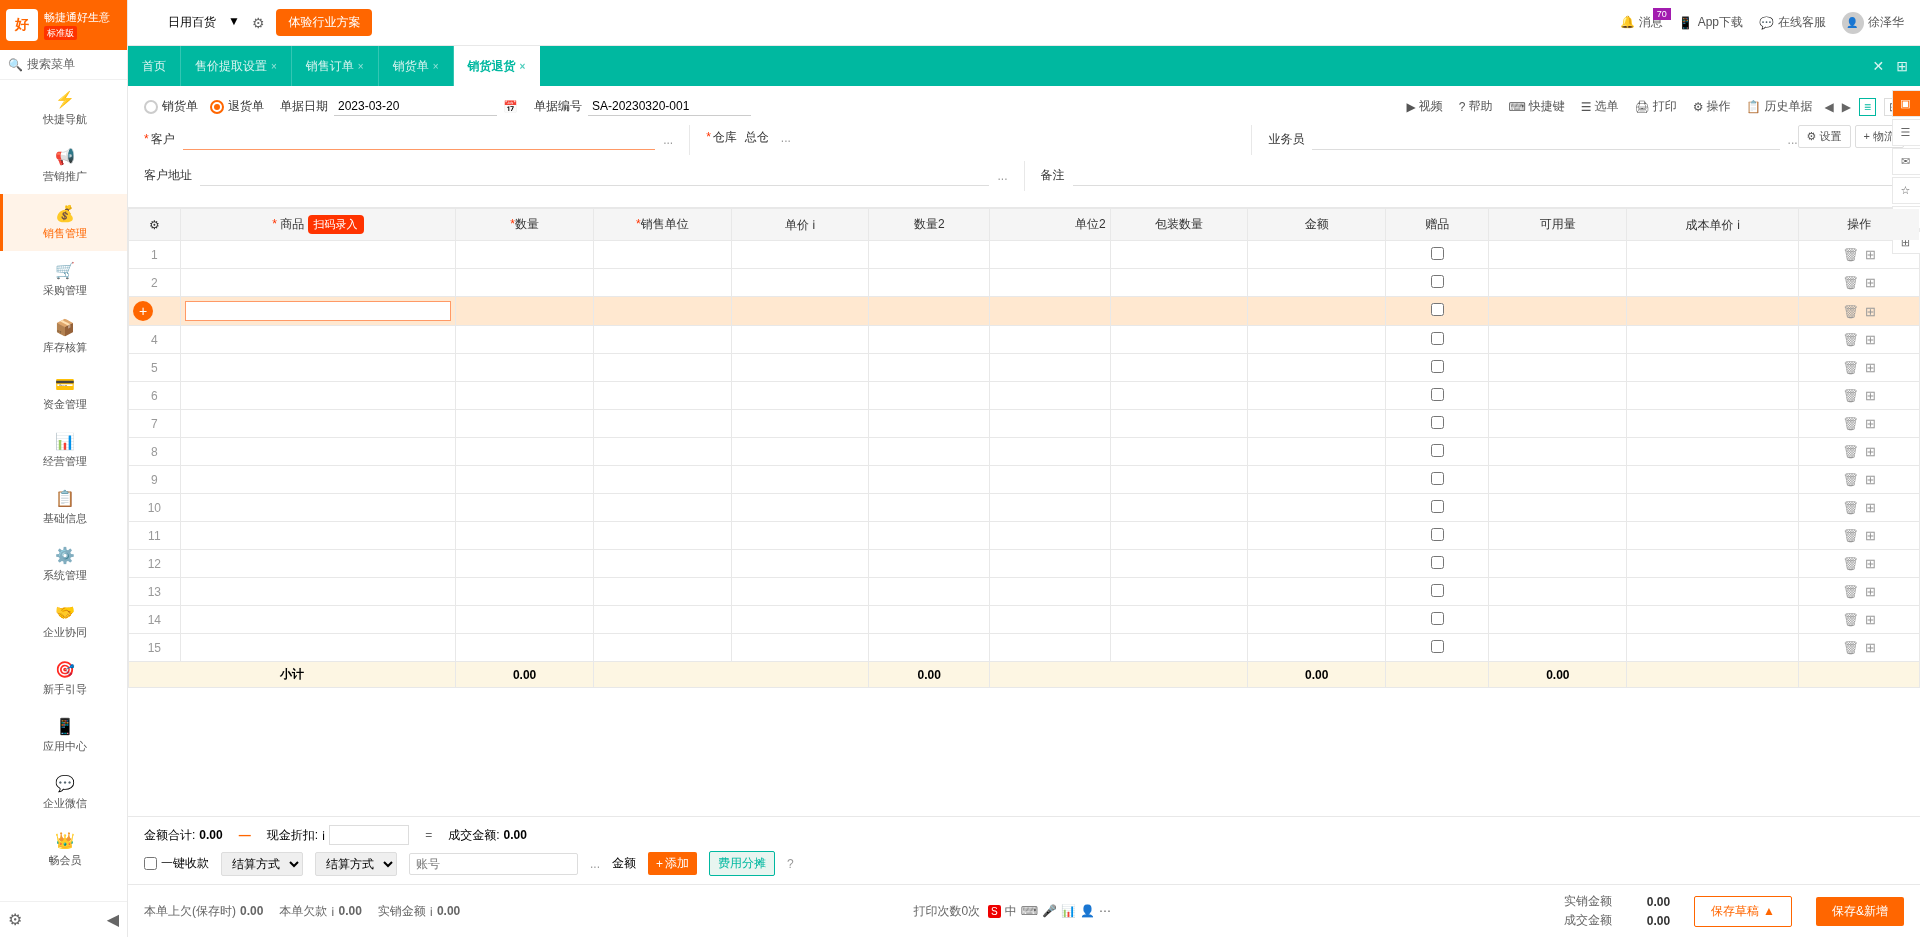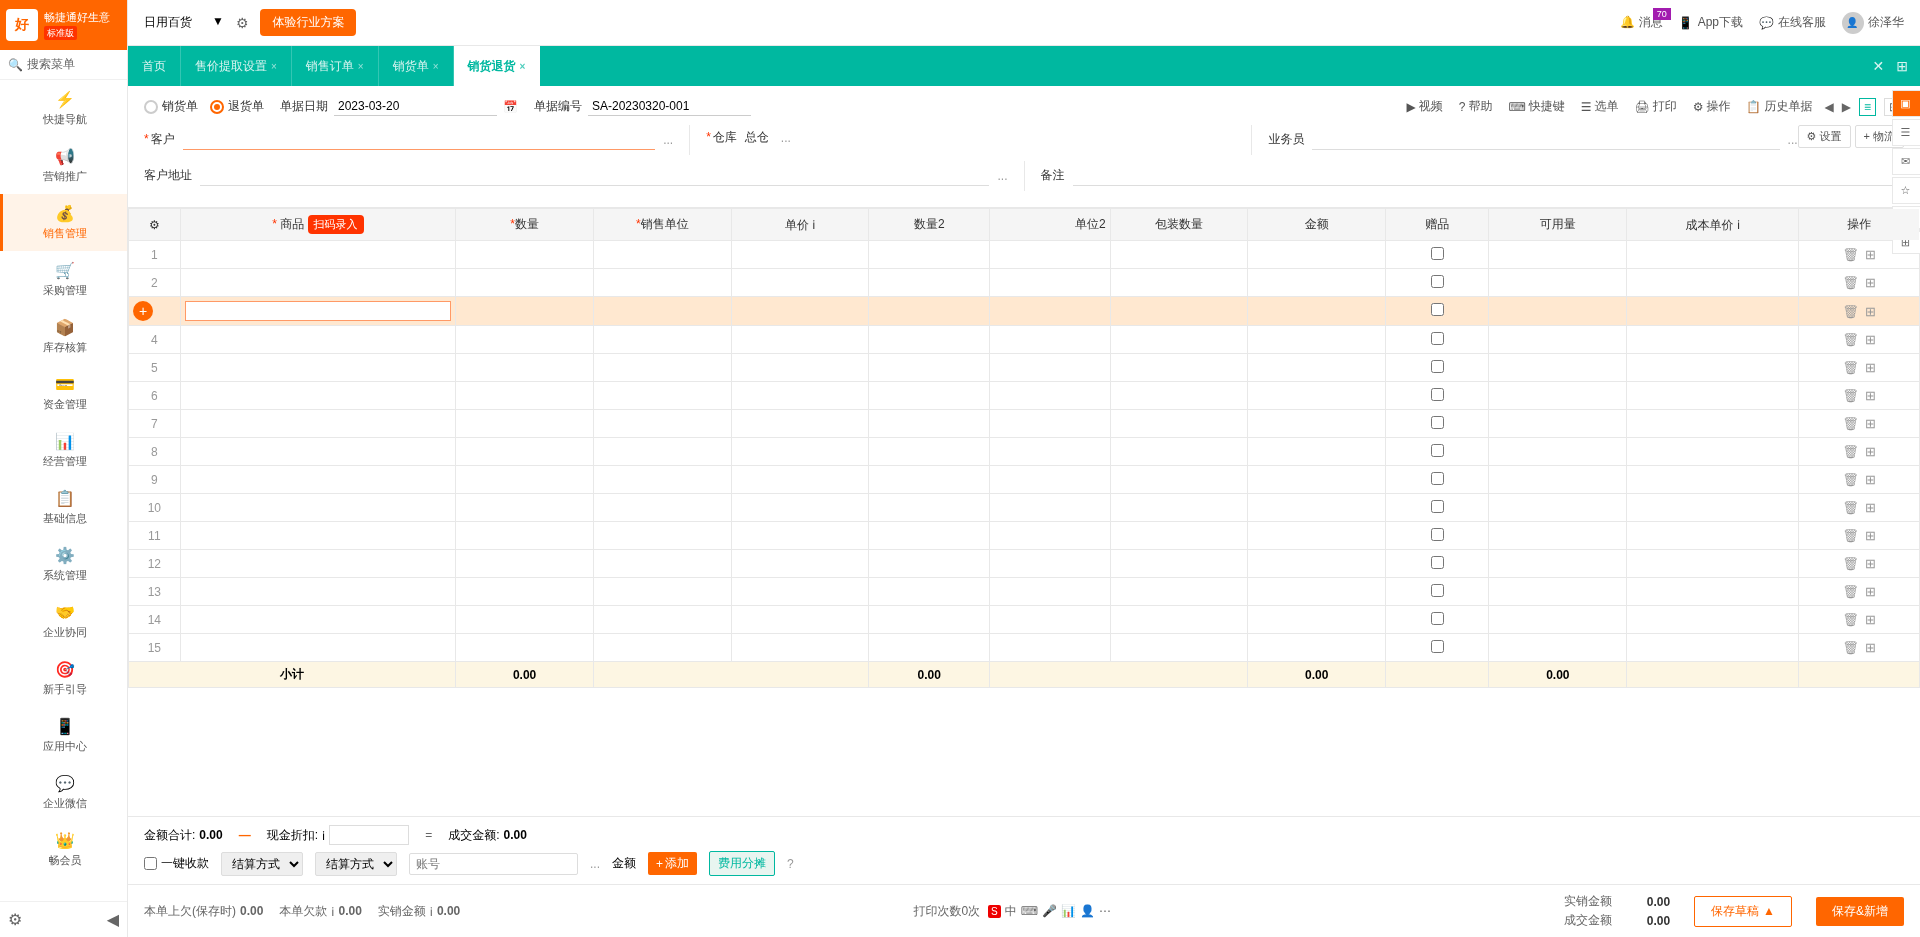--- a/index.html
+++ b/index.html
@@ -44,21 +44,21 @@
       margin-left: 128px; display: flex; flex-direction: column; height: 100vh;
     }
 
     
     .top-header {
       background: #fff; border-bottom: 1px solid #e8e8e8;
       display: flex; align-items: center; justify-content: space-between;
       padding: 0 16px; height: 46px; flex-shrink: 0;
     }
     .top-header-left { display: flex; align-items: center; gap: 12px; }
-    .daily-goods-dropdown { display: flex; gap: 20px; cursor: pointer; }
+    .daily-goods-dropdown { display: flex; gap: 12px; cursor: pointer; margin-left: 24px; }
     .gear-btn { cursor: pointer; color: #666; font-size: 14px; }
     .experience-btn {
       background: #ff6600; color: #fff; border: none; border-radius: 4px;
       padding: 5px 12px; cursor: pointer; font-size: 12px;
     }
 
     .top-header-right { display: flex; align-items: center; gap: 16px; font-size: 12px; color: #555; }
     .msg-icon { position: relative; cursor: pointer; }
     .msg-badge {
       position: absolute; top: -6px; right: -8px; background: #a21caf;

